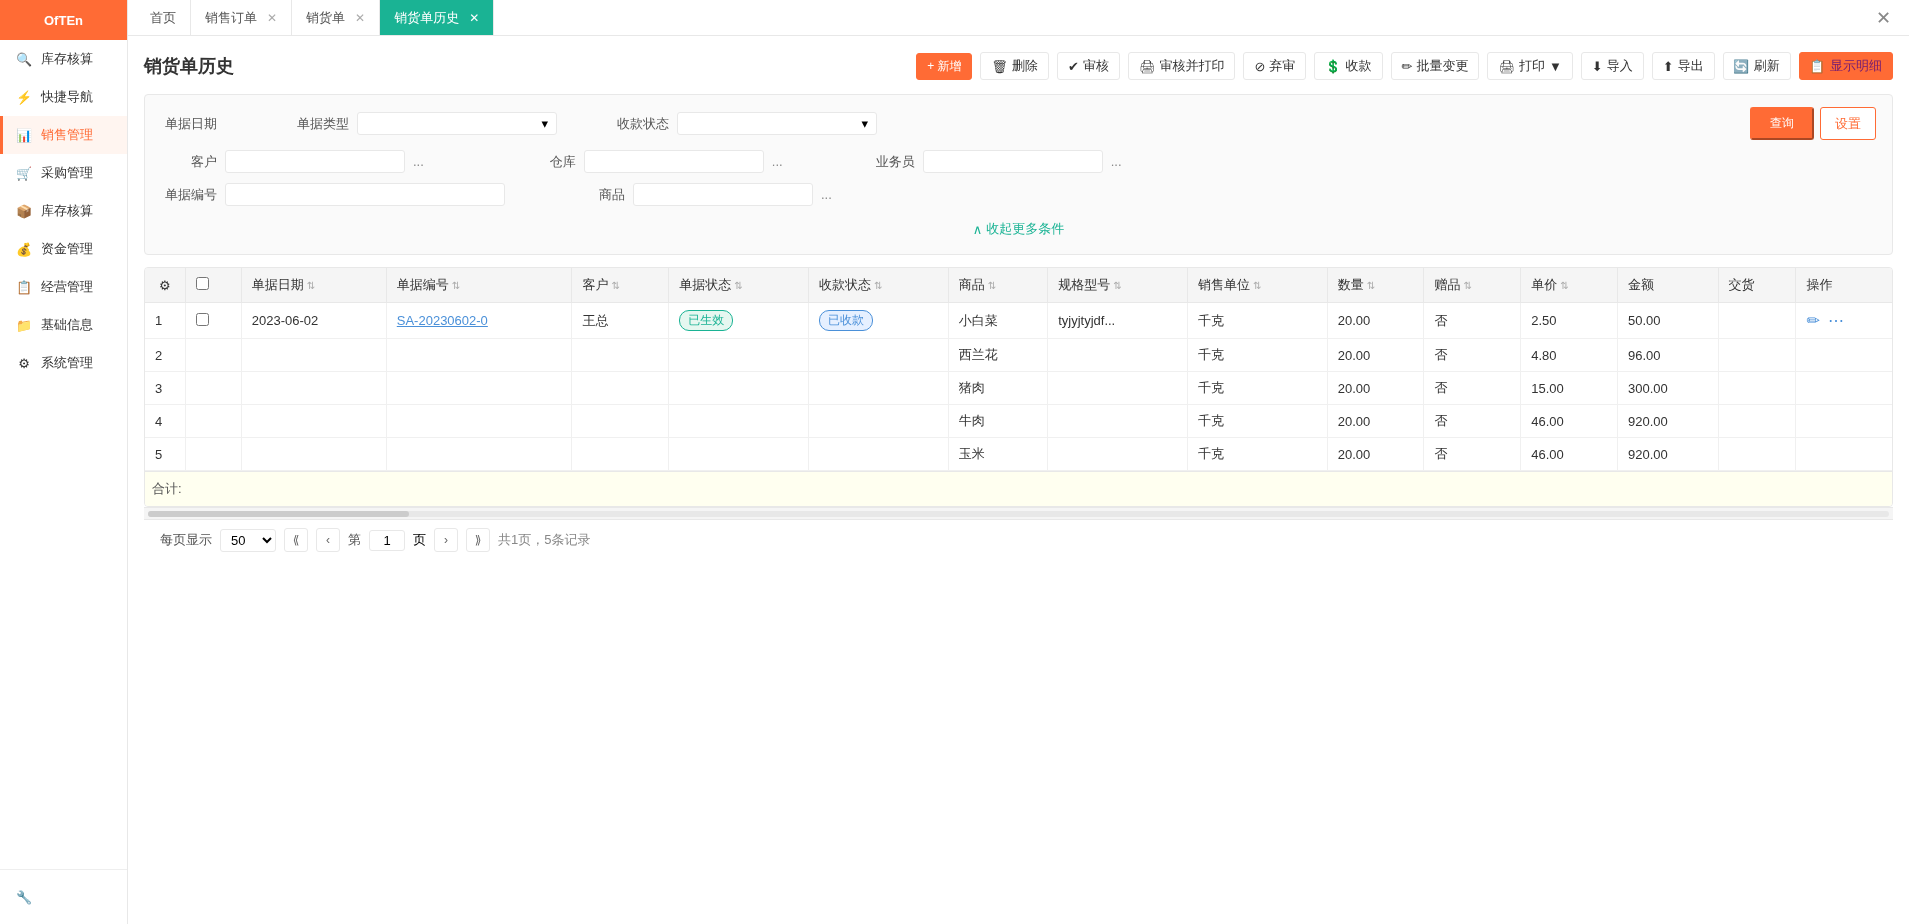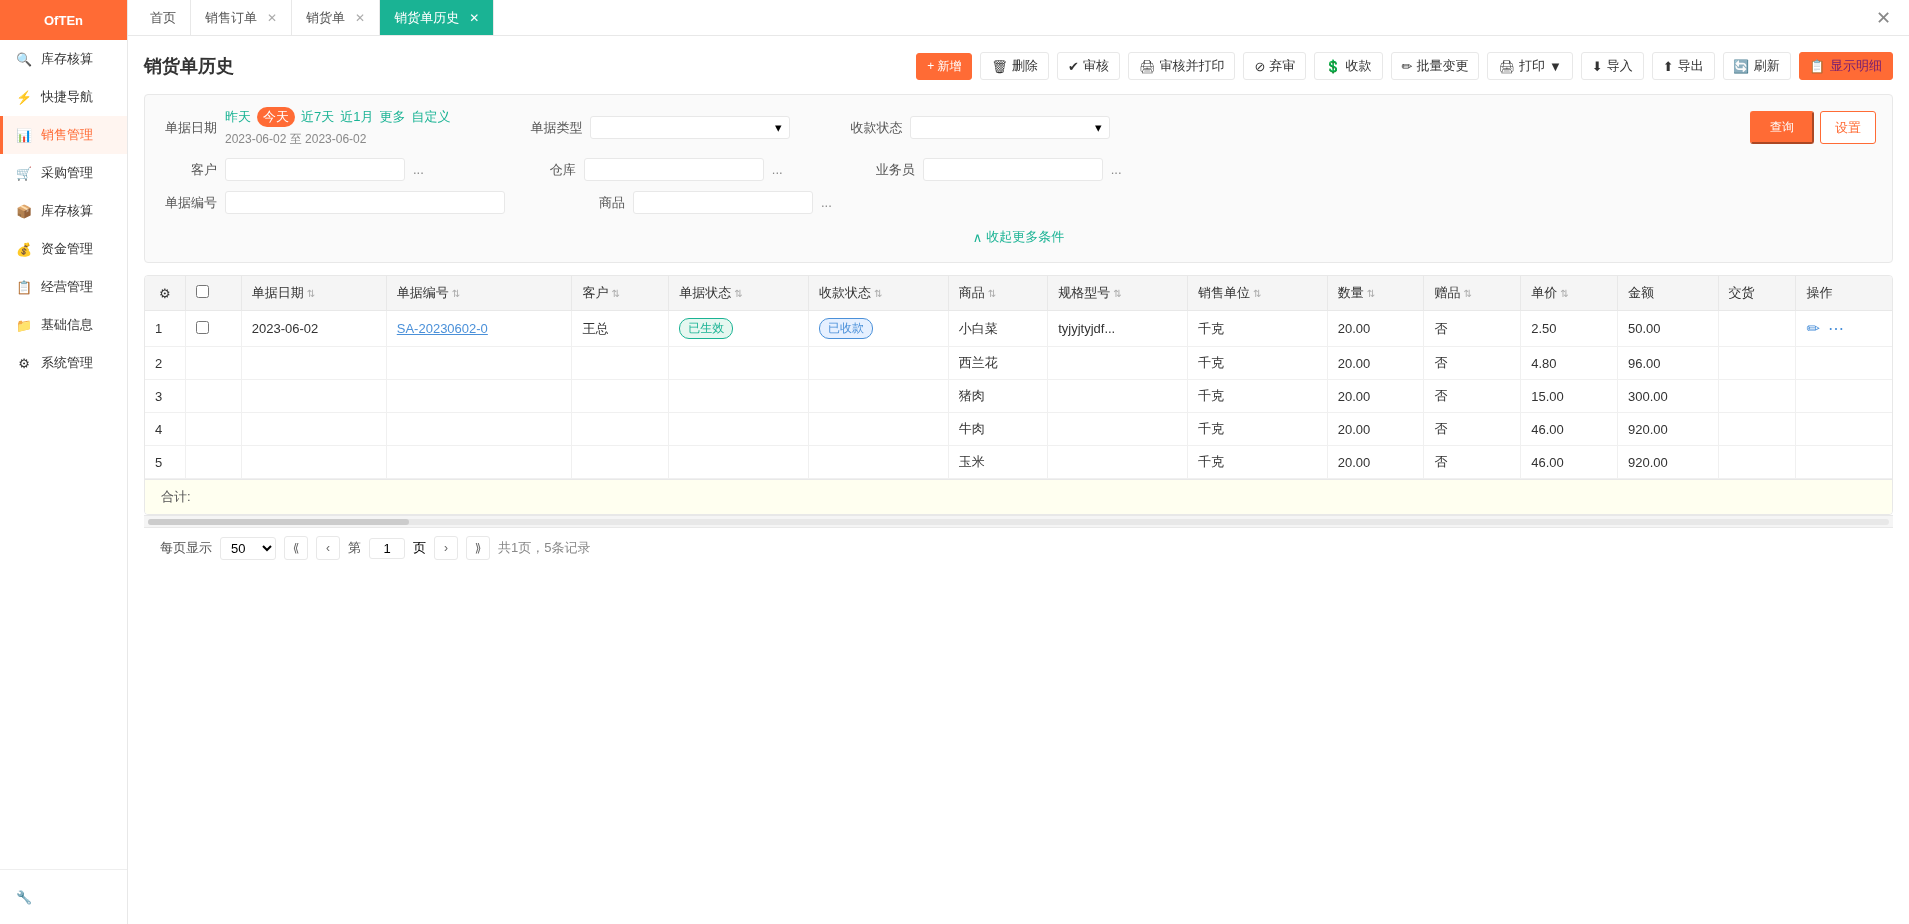--- a/index.html
+++ b/index.html
@@ -261,21 +261,21 @@
     .action-icons { display: flex; gap: 8px; }
     .action-icon { color: #4a90d9; cursor: pointer; font-size: 16px; }
 
     
     .th-settings { width: 40px; text-align: center; }
 
     
     .table-footer {
       background: #fffff0;
       border-top: 1px solid #e8e8e8;
-      padding: 8px 16px;
+      padding: 8px 7px;
       display: flex;
       align-items: flex-end;
     }
     .footer-label { color: #555; margin-right: 16px; }
 
     
     .pagination-bar {
       display: flex;
       align-items: center;
       padding: 8px 16px;
@@ -464,31 +464,20 @@
           <span style="color:#701a75">显示明细</span>
         </button>
       </div>
     </div>
 
     <div class="filter-area">
       <div class="filter-row">
 
         <div class="filter-item">
           <span class="filter-label">单据日期</span>
-          <div style="display:flex;flex-direction:column;gap:4px;">
-            <div class="date-shortcuts">
-              <span class="date-shortcut">昨天</span>
-              <span class="date-shortcut active">今天</span>
-              <span class="date-shortcut">近7天</span>
-              <span class="date-shortcut">近1月</span>
-              <span class="date-shortcut">更多</span>
-              <span class="date-shortcut">自定义</span>
-            </div>
-            <span class="date-range">2023-06-02 至 2023-06-02</span>
-          </div>
         </div>
 
         <div class="filter-item" style="margin-left:60px;">
           <span class="filter-label">单据类型</span>
           <div class="filter-select-container" style="width:200px;">
             <span></span>
             <span>▾</span>
           </div>
         </div>
 

